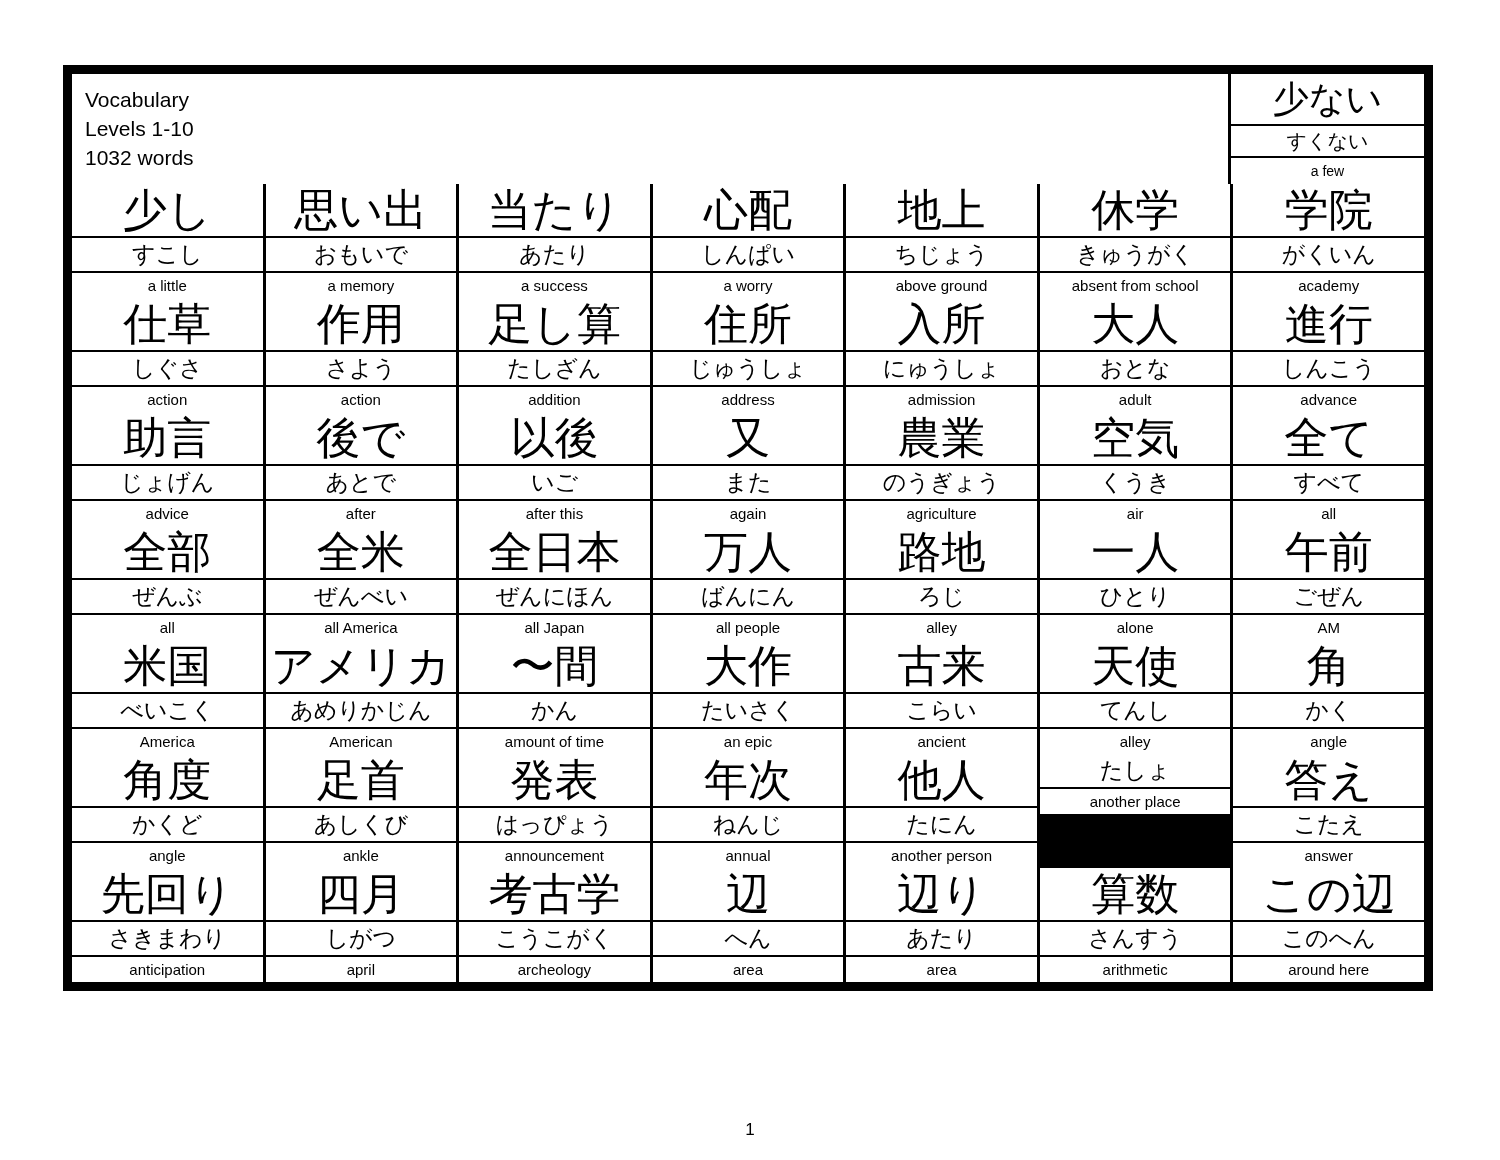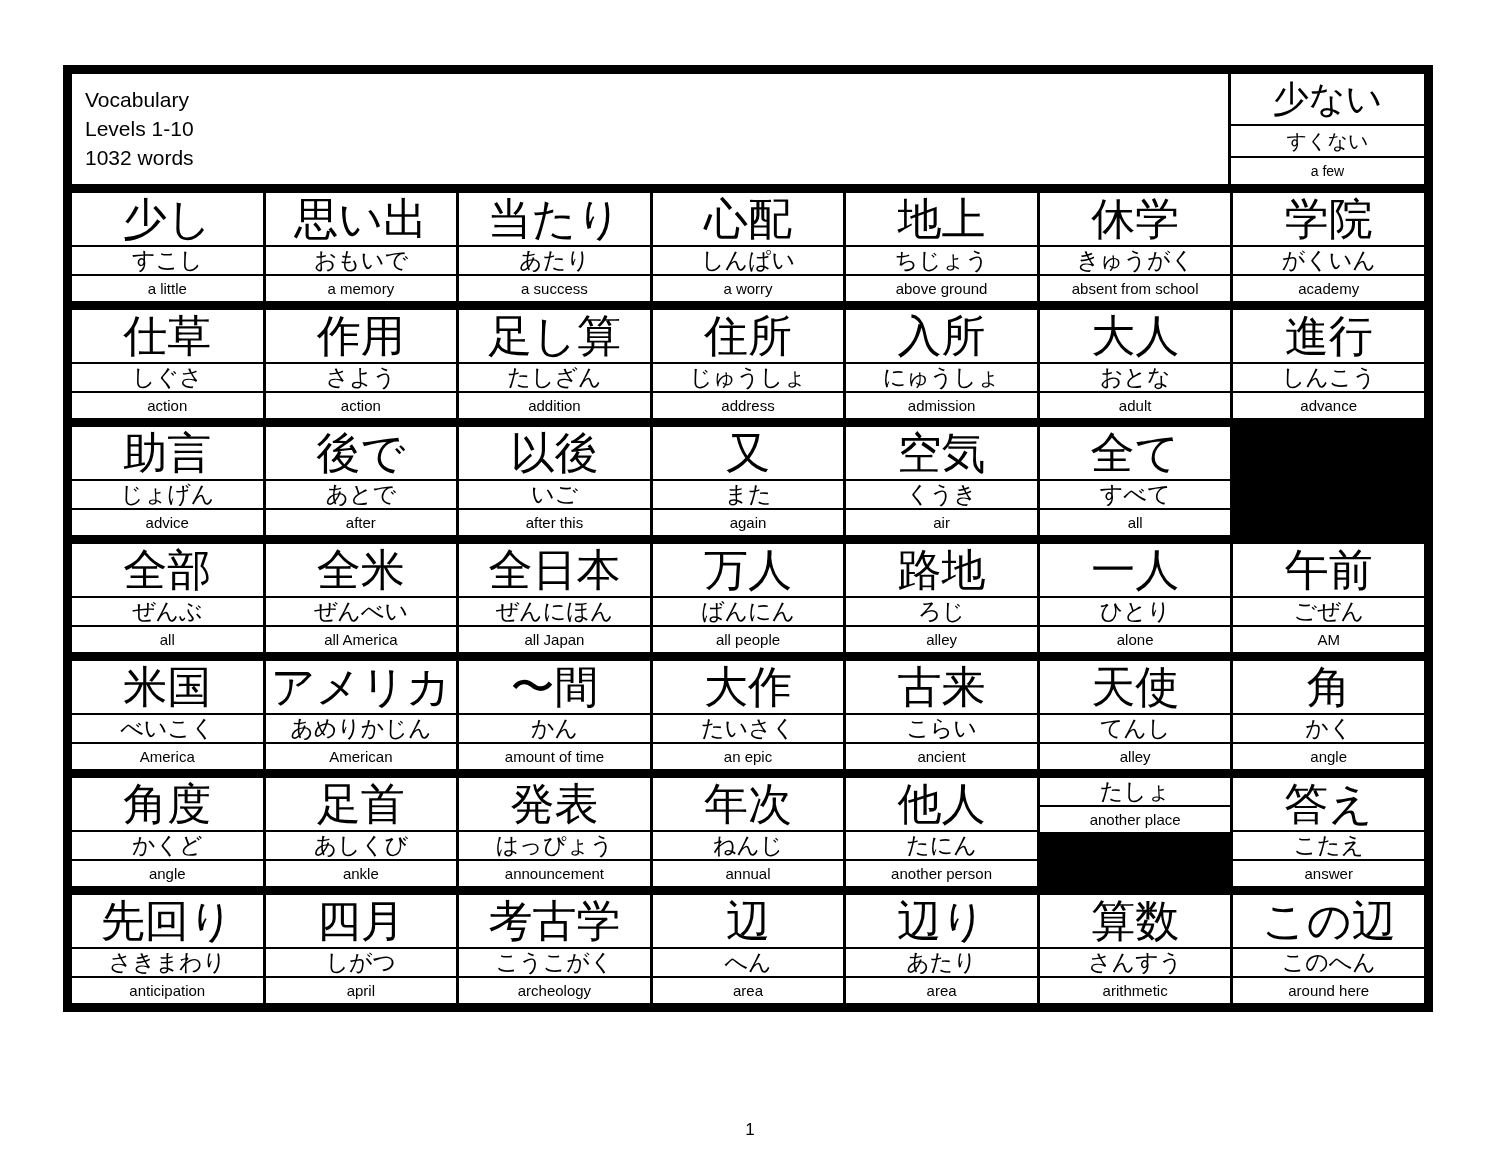--- a/index.html
+++ b/index.html
@@ -13,21 +13,20 @@
   .sheet { position: relative; width: 1500px; height: 1160px; background: #fff; }
 
   .vocab-table {
     position: absolute;
     left: 63px; top: 65px;
     width: 1370px;
     border: 9px solid #000;
     background: #000;
     display: flex;
     flex-direction: column;
-    gap: 9px;
   }
 
   
   .header-row { display: flex; gap: 3px; height: 110px; background: #000; }
   .header-title-cell {
     flex: 1;
     background: #fff;
     padding: 11px 0 0 13px;
     font-size: 21px;
     line-height: 29px;
@@ -65,21 +64,21 @@
   }
   .cell { display: flex; flex-direction: column; gap: 2px; background: #000; }
   .kanji {
     height: 52px; background: #fff;
     display: flex; align-items: center; justify-content: center;
     font-size: 44px;
     white-space: nowrap;
     overflow: hidden;
   }
   .kana {
-    height: 27px; background: #fff;
+    height: 33px; background: #fff;
     display: flex; align-items: center; justify-content: center;
     font-size: 23px;
     white-space: nowrap;
     overflow: hidden;
   }
   .meaning {
     height: 25px; background: #fff;
     display: flex; align-items: center; justify-content: center;
     font-size: 15px;
     white-space: nowrap;
@@ -203,20 +202,25 @@
           <div class="kanji">以後</div>
           <div class="kana">いご</div>
           <div class="meaning">after this</div>
         </div>
         <div class="cell">
           <div class="kanji">又</div>
           <div class="kana">また</div>
           <div class="meaning">again</div>
         </div>
         <div class="cell">
+          <div class="kanji">農業</div>
+          <div class="kana">のうぎょう</div>
+          <div class="meaning">agriculture</div>
+        </div>
+        <div class="cell">
           <div class="kanji">空気</div>
           <div class="kana">くうき</div>
           <div class="meaning">air</div>
         </div>
         <div class="cell">
           <div class="kanji">全て</div>
           <div class="kana">すべて</div>
           <div class="meaning">all</div>
         </div>
       </div>

